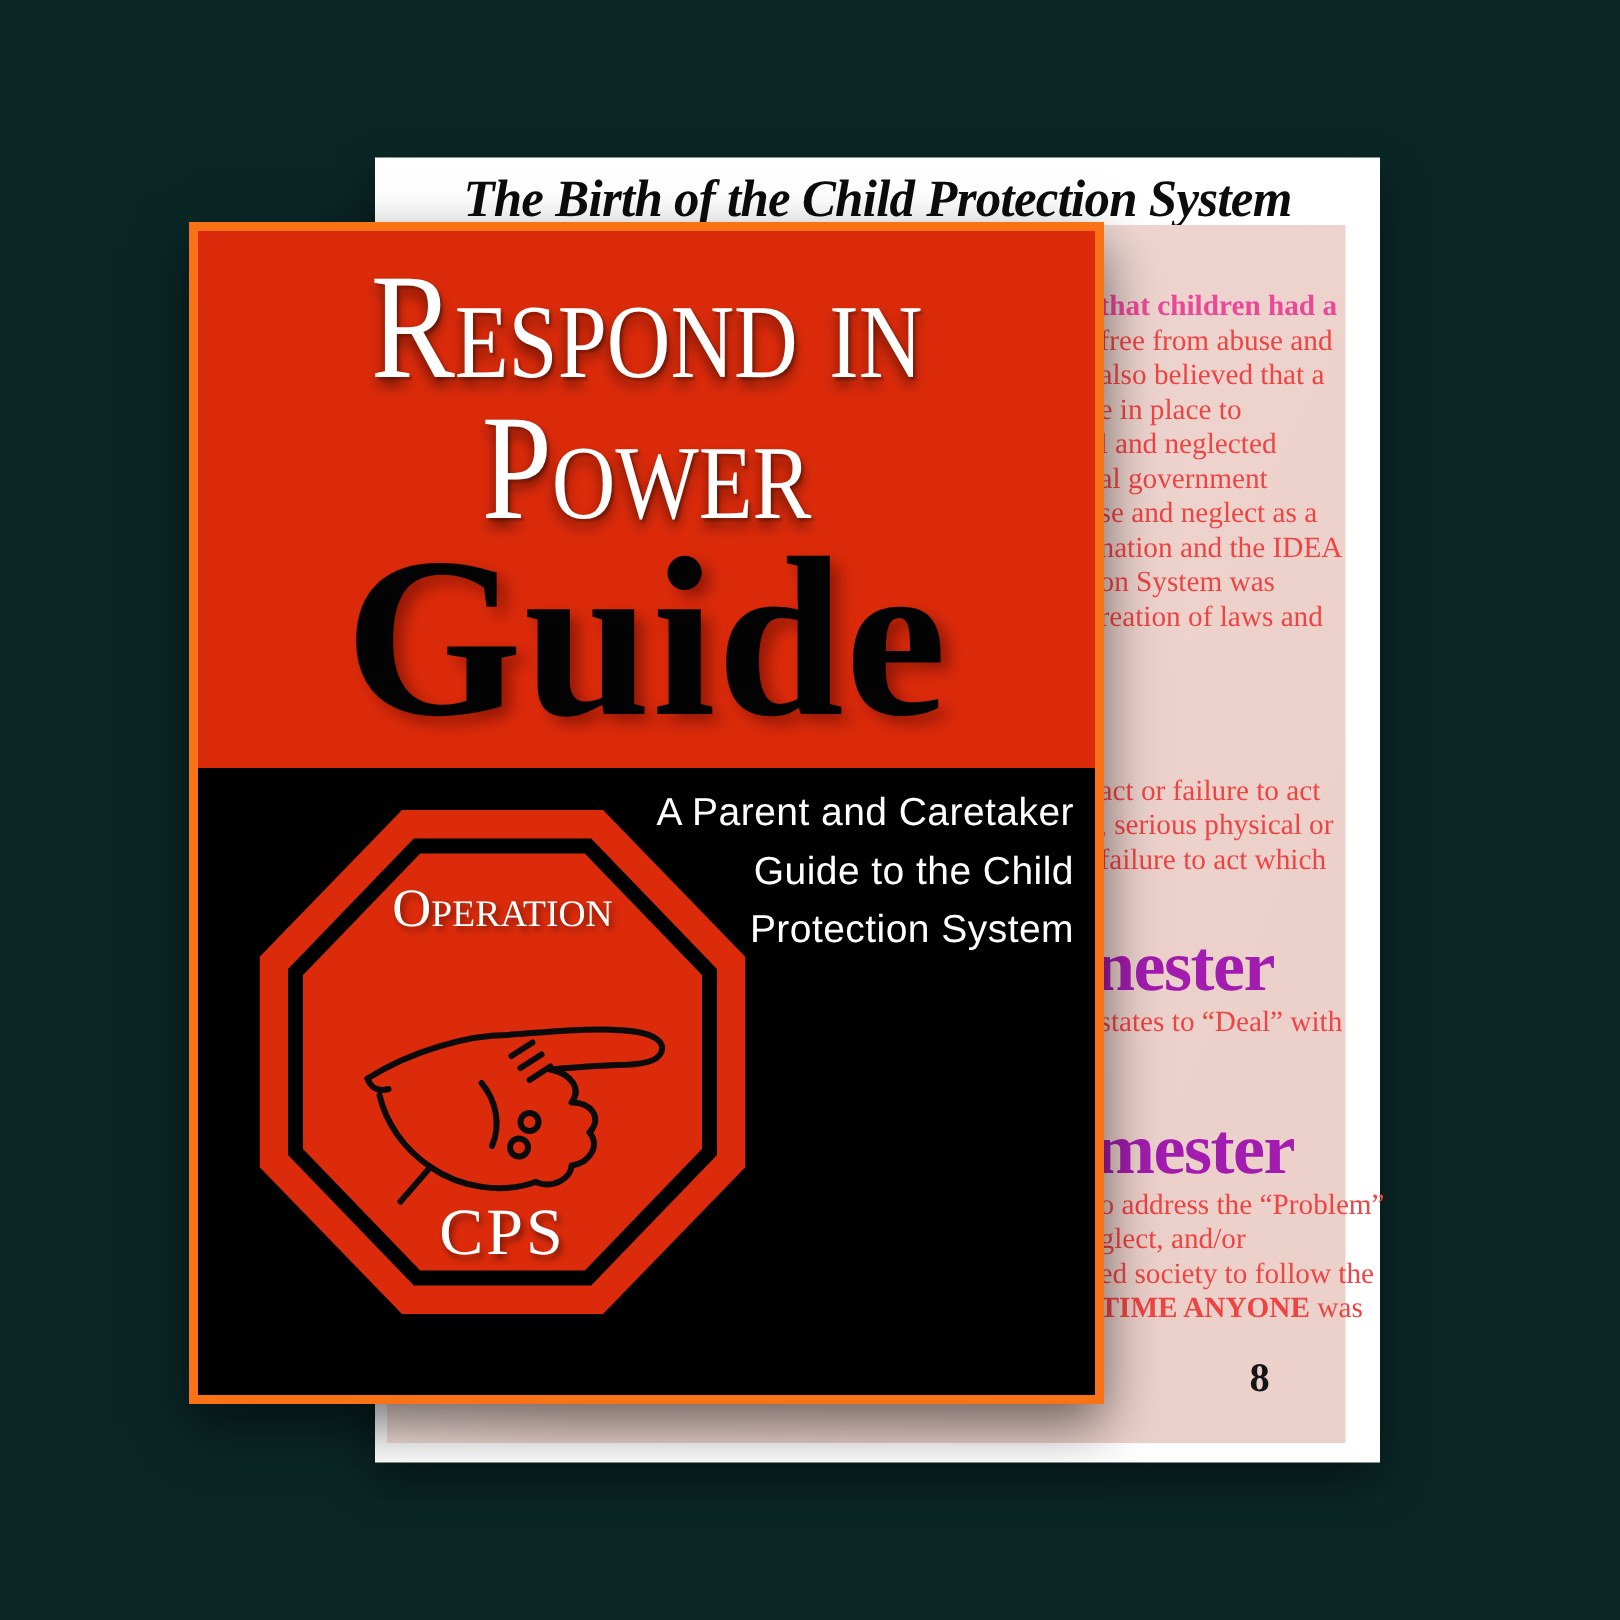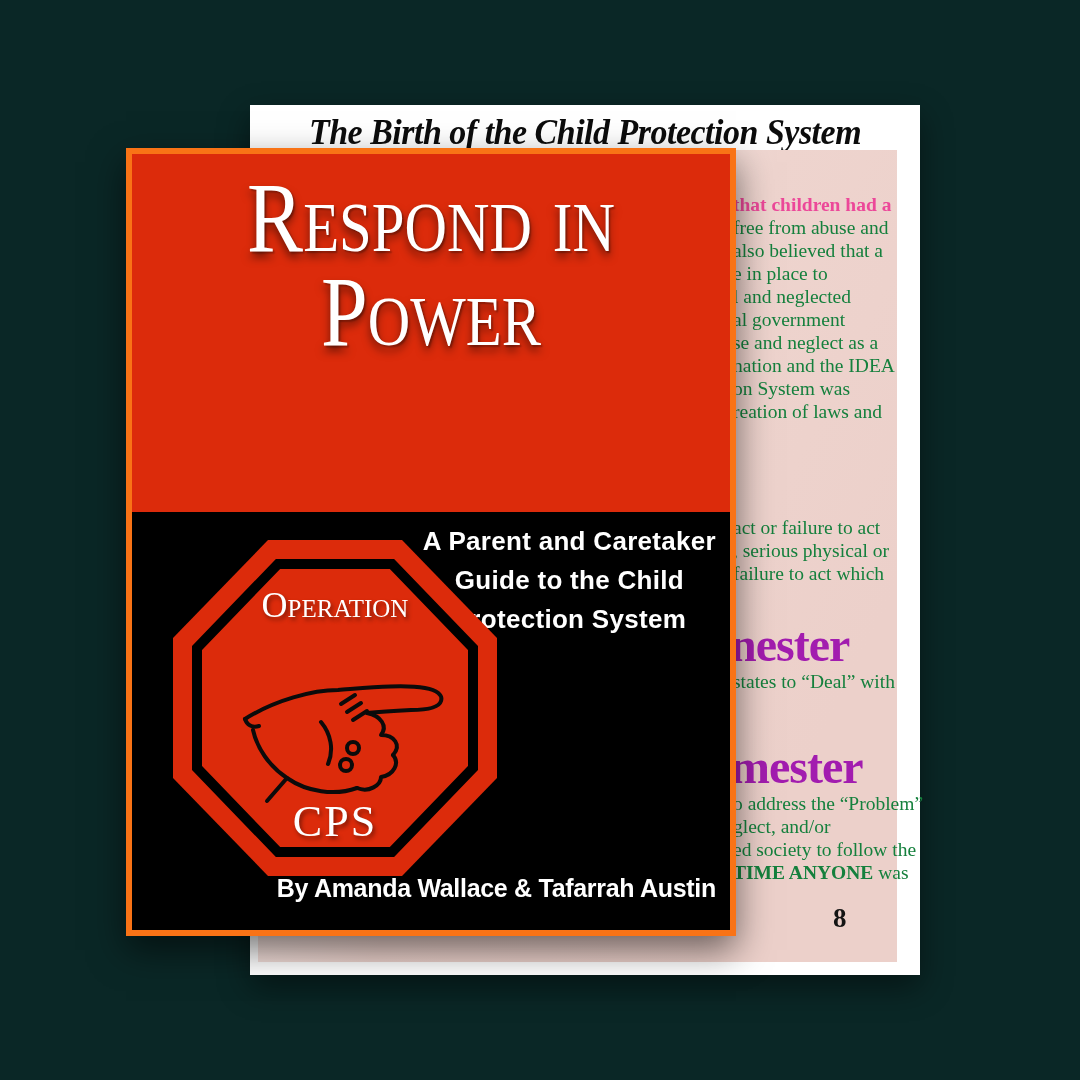--- a/index.html
+++ b/index.html
@@ -17,21 +17,21 @@
     position:absolute; left:0; right:0; top:6px; text-align:center;
     font:italic bold 35px/1.25 "Liberation Serif", serif;
     letter-spacing:-0.5px; color:#0c0c0c; transform:scaleX(.97);
   }
   .page-body {
     position:absolute; left:8px; right:23px; top:45px; bottom:13px;
     background:linear-gradient(117deg, #ffffff 14%, #f8e7e3 33%, #eed4ce 50%, #ecd0ca 82%);
   }
   .frag {
     position:absolute; left:483px; white-space:nowrap;
-    font-size:19.5px; line-height:23px; color:#15803d;
+    font-size:19.5px; line-height:23px; color:#ef4444;
     font-family:"Liberation Serif", serif;
   }
   .frag-red { color:#ec4899; font-weight:bold; }
   .frag-heading {
     position:absolute; left:480px; white-space:nowrap;
     font:bold 48px/48px "Liberation Serif", serif;
     color:#a21caf; letter-spacing:-1px;
   }
   .frag-bold { font-weight:bold; }
   .page-number {
@@ -56,22 +56,22 @@
     text-shadow:0 6px 9px rgba(0,0,0,.5), 2px 2px 2px rgba(0,0,0,.3);
   }
   .cover-title.line1 { top:16px; }
   .cover-title.line2 { top:110px; }
   .cover-guide {
     position:absolute; left:0; right:0; top:196px; text-align:center;
     font:bold 152px/150px "Liberation Serif", serif; color:#030303;
     letter-spacing:1px; text-shadow:6px 5px 10px rgba(90,10,0,.55);
   }
   .cover-subtitle {
-    position:absolute; right:14px; top:368px; text-align:center; color:#ffffff;
-    font-family:"Liberation Sans", sans-serif; font-weight:bold;
+    position:absolute; right:14px; top:368px; text-align:right; color:#ffffff;
+    font-family:"Liberation Sans", sans-serif; font-weight:normal;
     font-size:26px; line-height:39px; letter-spacing:.3px;
     text-shadow:1px 2px 3px rgba(0,0,0,.65);
   }
   .byline {
     position:absolute; right:14px; top:720px; color:#ffffff; white-space:nowrap;
     font-family:"Liberation Sans", sans-serif; font-weight:bold;
     font-size:25px; letter-spacing:-0.3px;
     text-shadow:1px 2px 3px rgba(0,0,0,.65);
   }
 
@@ -121,20 +121,21 @@
     <div class="frag" style="top:733px">ed society to follow the</div>
     <div class="frag" style="top:756px"><span class="frag-bold">TIME ANYONE</span><span> was</span></div>
 
     <div class="page-number">8</div>
   </div>
 
   <div class="cover">
     <div class="cover-red"></div>
     <div class="cover-title line1">Respond in</div>
     <div class="cover-title line2">Power</div>
+    <div class="cover-guide">Guide</div>
 
     <div class="cover-subtitle">
       <div>A Parent and Caretaker</div>
       <div>Guide to the Child</div>
       <div>Protection System</div>
     </div>
 
     <div class="octagon-wrap">
       <svg class="sign" width="324" height="336" viewBox="0 0 324 336">
         <polygon points="95,0 229,0 324,98 324,238 229,336 95,336 0,238 0,98" fill="#dc2b0b"></polygon>
@@ -155,16 +156,15 @@
           <path d="M112 48 L126 39"></path>
           <path d="M118 56 L132 47"></path>
           <circle cx="118" cy="84" r="6"></circle>
           <circle cx="111" cy="101" r="6"></circle>
         </g>
       </svg>
 
       <div class="sign-text sign-cps">CPS</div>
     </div>
 
-    <div class="byline">By Amanda Wallace &amp; Tafarrah Austin</div>
   </div>
 
 </div>
 
 </body></html>

